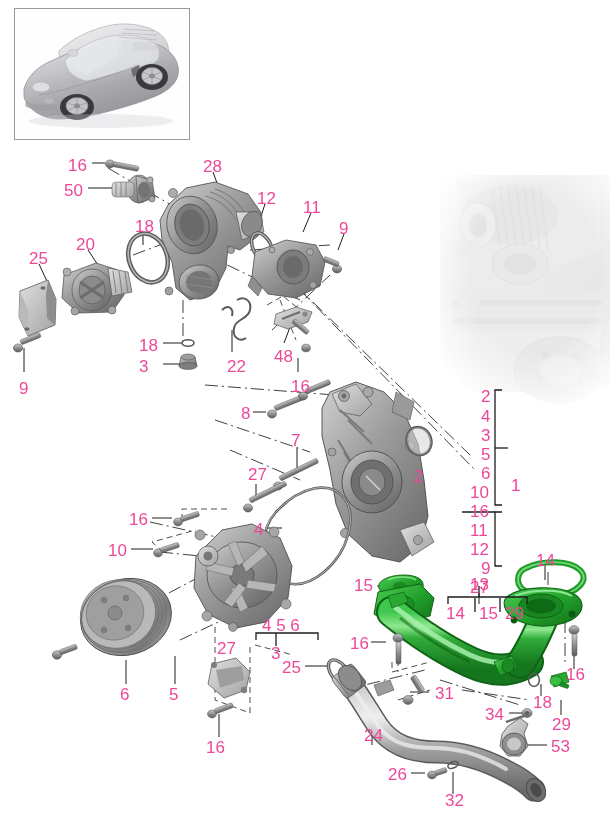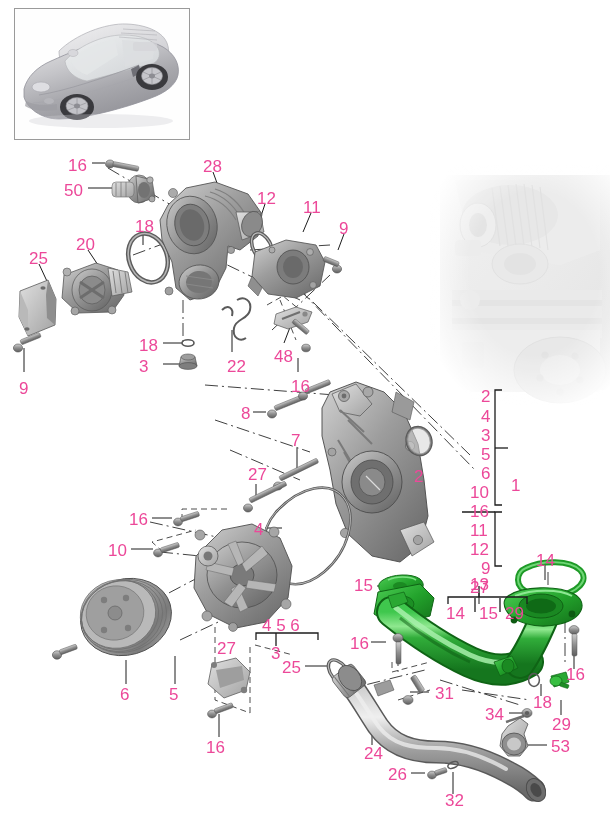--- a/index.html
+++ b/index.html
@@ -704,21 +704,21 @@
     <div class="lbl" style="left:129px;top:511px">16</div>
     <div class="lbl" style="left:108px;top:542px">10</div>
     <div class="lbl" style="left:254px;top:521px">4</div>
     <div class="lbl" style="left:120px;top:686px">6</div>
     <div class="lbl" style="left:169px;top:686px">5</div>
     <div class="lbl" style="left:217px;top:640px">27</div>
     <div class="lbl" style="left:206px;top:739px">16</div>
     <div class="lbl" style="left:282px;top:659px">25</div>
     <div class="lbl" style="left:350px;top:635px">16</div>
     <div class="lbl" style="left:435px;top:685px">31</div>
-    <div class="lbl" style="left:364px;top:745px">24</div>
+    <div class="lbl" style="left:364px;top:727px">24</div>
     <div class="lbl" style="left:388px;top:766px">26</div>
     <div class="lbl" style="left:445px;top:792px">32</div>
     <div class="lbl" style="left:485px;top:706px">34</div>
     <div class="lbl" style="left:551px;top:738px">53</div>
     <div class="lbl" style="left:533px;top:694px">18</div>
     <div class="lbl" style="left:552px;top:716px">29</div>
     <div class="lbl" style="left:566px;top:666px">16</div>
     <div class="lbl" style="left:354px;top:577px">15</div>
     <div class="lbl" style="left:536px;top:552px">14</div>
     <div class="lbl" style="left:470px;top:576px">13</div>

